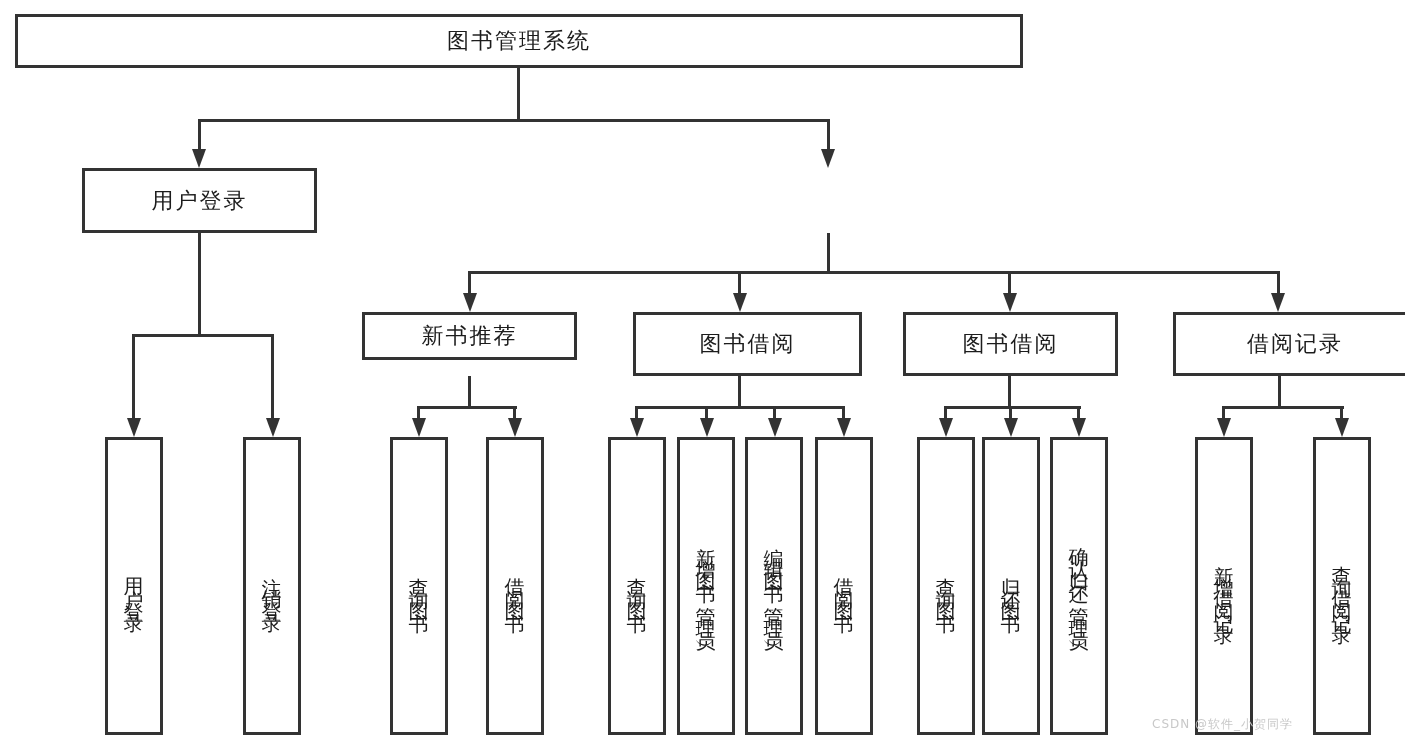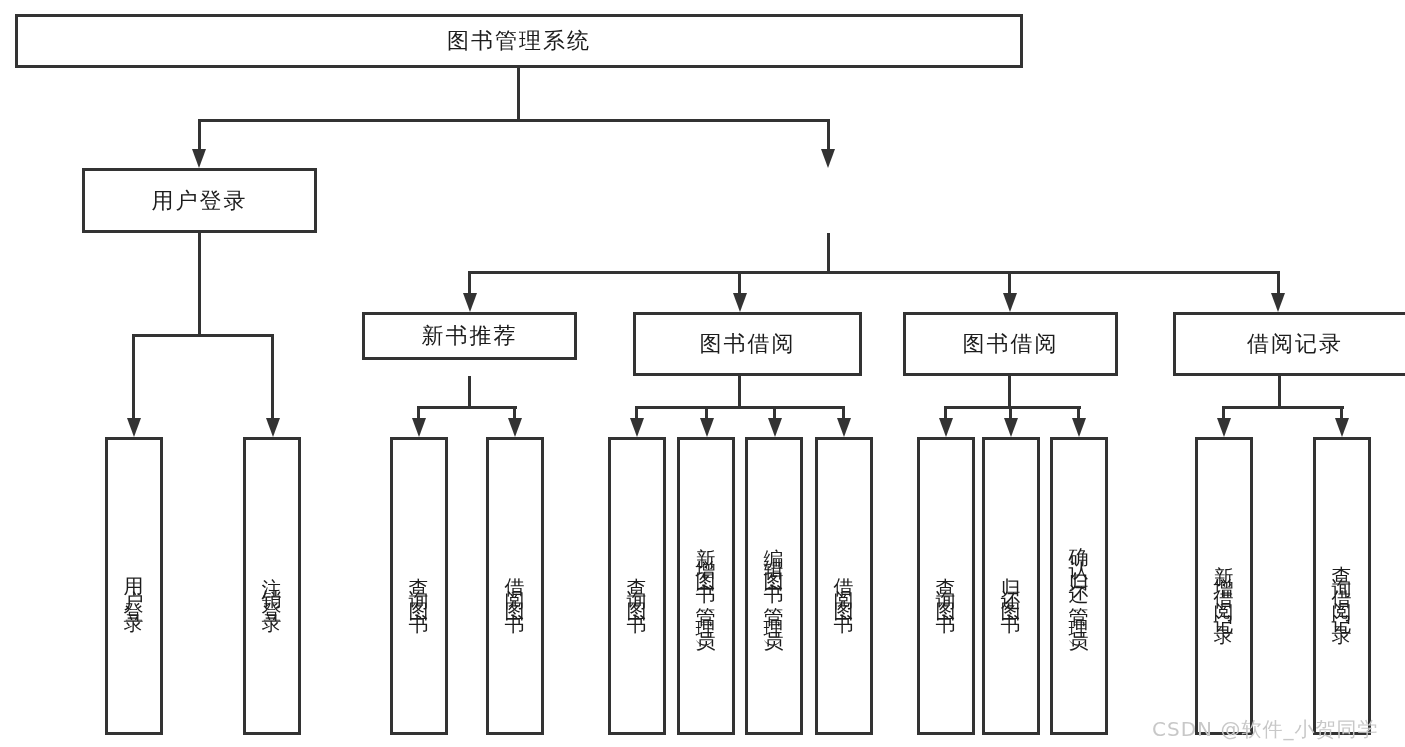--- a/index.html
+++ b/index.html
@@ -14,21 +14,21 @@
   .box{position:absolute;box-sizing:border-box;border:3px solid var(--line);background:#ffffff;
        display:flex;align-items:center;justify-content:center;color:var(--text);}
   .hbox{font-size:22px;letter-spacing:2px;white-space:nowrap;}
   .vbox{writing-mode:vertical-rl;text-orientation:mixed;font-size:20px;letter-spacing:12px;
         line-height:1;white-space:nowrap;}
   .hline{position:absolute;height:3px;background:var(--line);}
   .vline{position:absolute;width:3px;background:var(--line);}
   .arrow{position:absolute;width:0;height:0;
          border-left:7px solid transparent;border-right:7px solid transparent;
          border-top:19px solid var(--line);}
-  .watermark{position:absolute;left:1152px;top:716px;color:var(--wm);font-size:20px;
+  .watermark{position:absolute;left:1152px;top:716px;color:var(--wm);font-size:12px;
              letter-spacing:1px;white-space:nowrap;z-index:4;}
 </style>
 </head>
 <body>
 
 <div class="canvas">
 
   <div class="box hbox" style="left:15px;top:14px;width:1008px;height:54px">
     <span>图书管理系统</span>
   </div>

